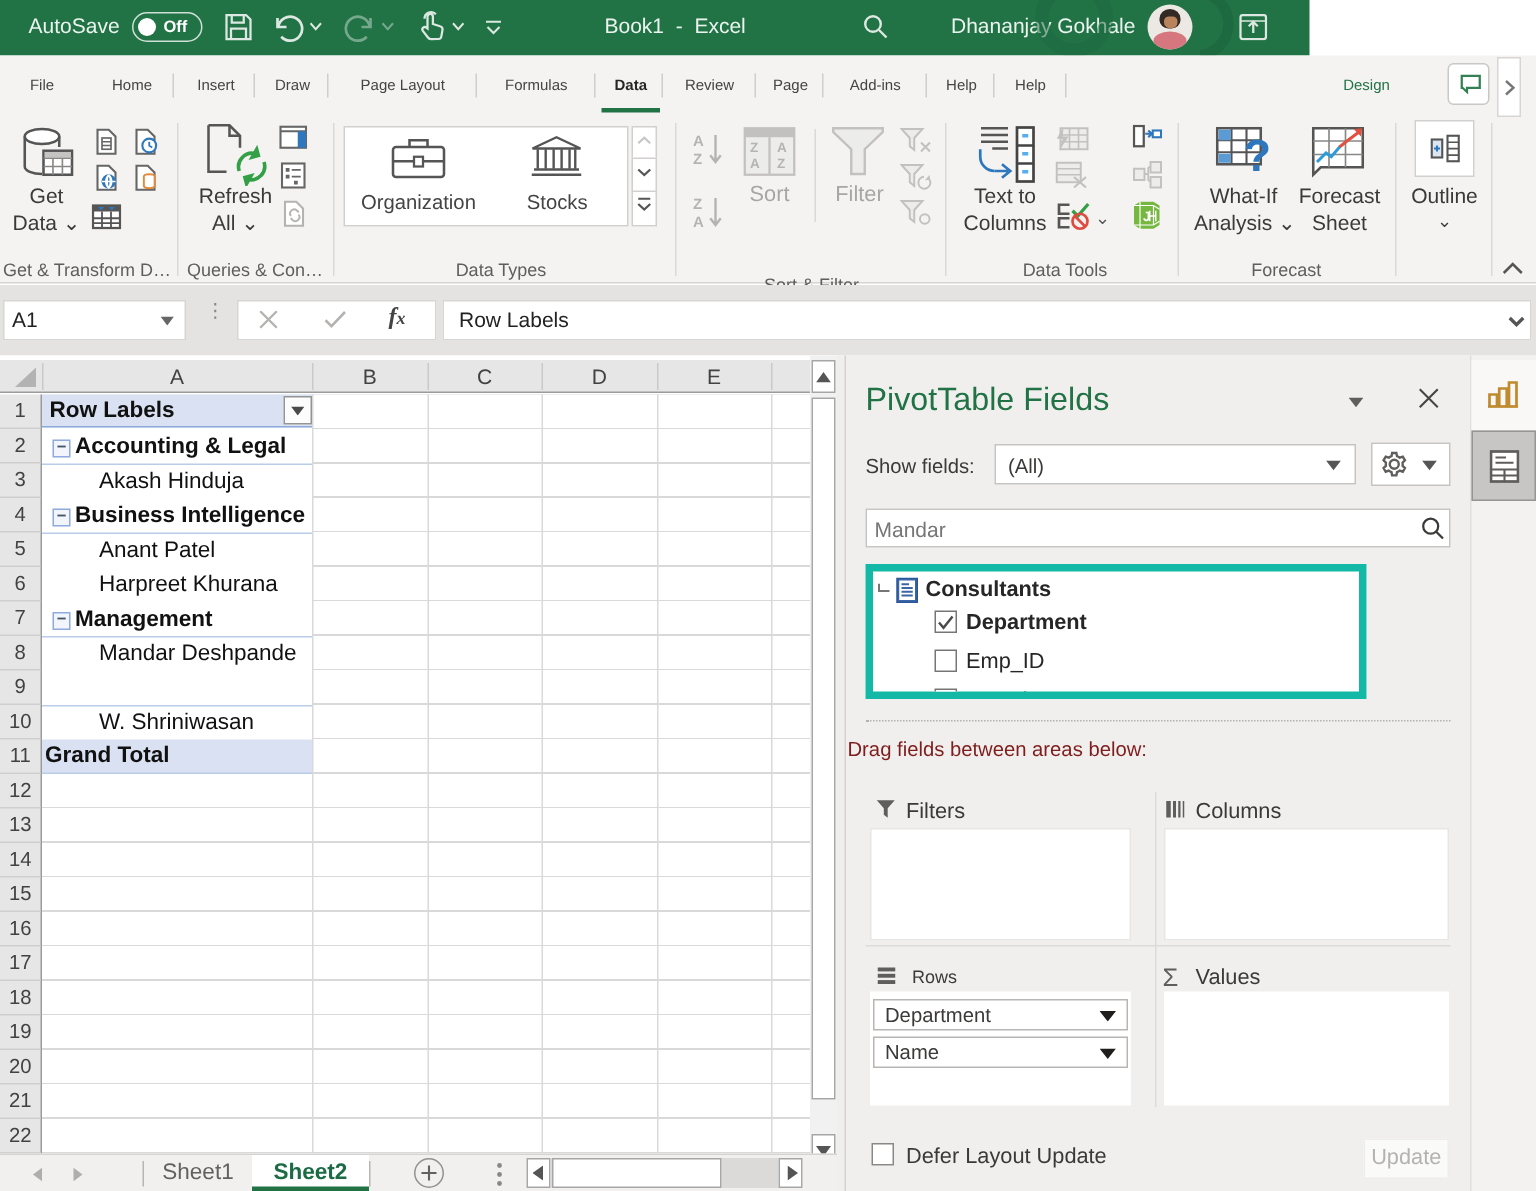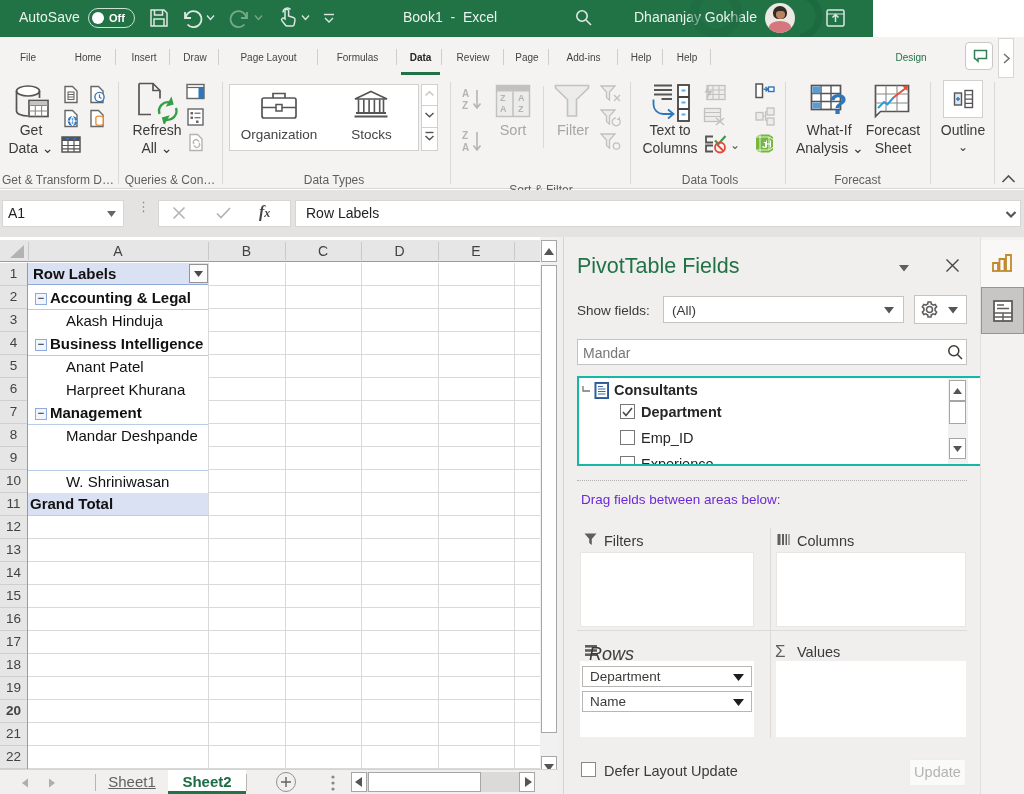--- a/index.html
+++ b/index.html
@@ -432,21 +432,21 @@
         <div class="rhl" style="top:207px;">10</div>
   <div class="rhl" style="top:230px;">11</div>
         <div class="rhl" style="top:253px;">12</div>
   <div class="rhl" style="top:276px;">13</div>
         <div class="rhl" style="top:299px;">14</div>
   <div class="rhl" style="top:322px;">15</div>
         <div class="rhl" style="top:345px;">16</div>
   <div class="rhl" style="top:368px;">17</div>
         <div class="rhl" style="top:391px;">18</div>
   <div class="rhl" style="top:414px;">19</div>
-        <div class="rhl" style="top:437px;font-weight:bold;">20</div>
+        <div class="rhl" style="top:437px;">20</div>
   <div class="rhl" style="top:460px;">21</div>
         <div class="rhl" style="top:483px;">22</div>
  </div>
  <div id="cells">
   <div class="vline" style="left:180px;"></div>
   <div class="vline" style="left:257px;"></div>
   <div class="vline" style="left:333px;"></div>
   <div class="vline" style="left:410px;"></div>
   <div class="vline" style="left:486px;"></div>
   <div id="pivot">
@@ -490,21 +490,21 @@
 </div>
 
 <div id="tabbar">
  <svg class="ab" style="left:21px;top:8px;" width="8" height="10" viewBox="0 0 8 10">
         <path d="M7 0.5 L1 5 L7 9.5 z" fill="#b0aeac"></path>
       </svg>
  <svg class="ab" style="left:48px;top:8px;" width="8" height="10" viewBox="0 0 8 10">
         <path d="M1 0.5 L7 5 L1 9.5 z" fill="#b0aeac"></path>
       </svg>
  <div class="ab" style="left:95px;top:4px;width:1px;height:17px;background:#b8b6b4;"></div>
- <div class="ab" style="left:96px;top:0px;width:72px;height:24px;font-size:15px;color:#616161;text-align:center;line-height:23px;text-decoration:underline;">Sheet1</div>
+ <div class="ab" style="left:96px;top:0px;width:72px;height:24px;font-size:15px;color:#616161;text-align:center;line-height:23px;">Sheet1</div>
  <div class="ab" style="left:168px;top:0px;width:78px;height:24px;background:#fff;font-size:15px;font-weight:bold;color:#1b6b45;text-align:center;line-height:23px;border-bottom:3px solid #217346;">Sheet2</div>
  <div class="ab" style="left:246px;top:4px;width:1px;height:17px;background:#b8b6b4;"></div>
  <div class="ab" style="left:276px;top:2px;width:20px;height:20px;border:1px solid #919191;border-radius:50%;">
   <svg width="12" height="12" viewBox="0 0 12 12" style="position:absolute;left:3px;top:3px;">
           <path d="M6 1 v10 M1 6 h10" stroke="#616161" stroke-width="1.4"></path>
         </svg>
  </div>
  <svg class="ab" style="left:331px;top:5px;" width="4" height="16" viewBox="0 0 4 16">
         <circle cx="2" cy="2" r="1.6" fill="#8a8886"></circle>
         <circle cx="2" cy="8" r="1.6" fill="#8a8886"></circle>
@@ -550,21 +550,21 @@
         <path d="M0 0 h10 L5 6.5 z" fill="#575553"></path>
       </svg>
 
  <div class="pbox" style="left:19px;top:102px;width:390px;height:26px;"></div>
  <div class="ptext" style="left:25px;top:108px;color:#767676;font-size:14px;">Mandar</div>
  <svg class="ab" style="left:389px;top:107px;" width="16" height="16" viewBox="0 0 16 16">
   <circle cx="6.8" cy="6.8" r="5" fill="none" stroke="#3b3a39" stroke-width="1.5"></circle>
   <path d="M10.5 10.5 L15 15" stroke="#3b3a39" stroke-width="1.5"></path>
  </svg>
 
- <div class="ab" style="left:19px;top:139px;width:448px;height:90px;background:#fff;border:2px solid #14b8a6;overflow:hidden;">
+ <div class="ab" style="left:19px;top:139px;width:334px;height:90px;background:#fff;border:5px solid #14b8a6;overflow:hidden;">
   <svg class="ab" style="left:3px;top:8px;" width="9" height="9" viewBox="0 0 9 9">
           <path d="M1 0 v5 h7" fill="none" stroke="#767676" stroke-width="1.3"></path>
         </svg>
   <svg class="ab" style="left:15px;top:4px;" width="16" height="17" viewBox="0 0 16 17">
    <rect x="1" y="0.5" width="13.5" height="16" fill="#3a66a7" stroke="#2b579a" stroke-width="1"></rect>
    <rect x="2.5" y="2" width="10.5" height="13" fill="#fff"></rect>
    <path d="M4 4.5 h5 M4 7 h7.5 M4 9.5 h7.5 M4 12 h7.5" stroke="#3a66a7" stroke-width="1.2"></path>
   </svg>
   <div class="ab b" style="left:35px;top:4px;font-size:14.5px;color:#262626;">Consultants</div>
   <div class="ab" style="left:41px;top:26px;width:15px;height:15px;background:#fff;border:1px solid #767676;">
@@ -587,21 +587,21 @@
    <div class="sbtn" style="left:1px;top:23px;width:17px;height:23px;"></div>
    <div class="sbtn" style="left:1px;top:60px;width:17px;height:21px;">
             <svg width="9" height="6" viewBox="0 0 9 6" style="position:absolute;left:3px;top:7px;">
               <path d="M0 0 h9 L4.5 6 z" fill="#555"></path>
             </svg>
           </div>
   </div>
  </div>
 
  <div class="ab" style="left:19px;top:243px;width:390px;height:0;border-top:1px dotted #b3b1af;"></div>
- <div class="ptext" style="left:23px;top:255px;color:#6d28d9;">Drag fields between areas below:</div>
+ <div class="ptext" style="left:7px;top:255px;color:#7f1d1d;">Drag fields between areas below:</div>
 
  <svg class="ab" style="left:26px;top:296px;" width="13" height="13" viewBox="0 0 13 13">
         <path d="M0.5 0.5 h12 l-4.7 5.4 v6.2 l-2.6 -2 v-4.2 z" fill="#605e5c"></path>
       </svg>
  <div class="ptext" style="left:46px;top:296px;font-size:14.5px;">Filters</div>
  <svg class="ab" style="left:219px;top:296px;" width="13" height="13" viewBox="0 0 13 13">
         <g fill="#605e5c">
           <rect x="0.5" y="1" width="3" height="11"></rect>
           <rect x="5" y="1" width="2" height="11"></rect>
           <rect x="8.5" y="1" width="1.5" height="11"></rect>
@@ -614,21 +614,21 @@
  <div class="ab" style="left:218px;top:315px;width:190px;height:75px;background:#fff;border:1px solid #e8e6e4;"></div>
  <div class="ab" style="left:212px;top:291px;height:210px;width:1px;background:#dddbd9;"></div>
  <div class="ab" style="left:19px;top:393px;width:390px;height:1px;background:#dddbd9;"></div>
  <svg class="ab" style="left:27px;top:407px;" width="12" height="13" viewBox="0 0 12 13">
         <g fill="#605e5c">
           <rect x="0" y="1" width="12" height="2.6"></rect>
           <rect x="0" y="5.2" width="12" height="2.6"></rect>
           <rect x="0" y="9.4" width="12" height="2.6"></rect>
         </g>
       </svg>
- <div class="ptext" style="left:31px;top:407px;font-size:18px;font-style:italic;">Rows</div>
+ <div class="ptext" style="left:50px;top:407px;font-size:12px;">Rows</div>
  <div class="ab" style="left:217px;top:405px;font-size:17px;color:#605e5c;">Σ</div>
  <div class="ptext" style="left:239px;top:407px;font-size:14.5px;">Values</div>
  <div class="ab" style="left:22px;top:424px;width:174px;height:76px;background:#fff;"></div>
  <div class="ab" style="left:218px;top:424px;width:190px;height:76px;background:#fff;"></div>
  <div class="pbox" style="left:24px;top:429px;width:170px;height:21px;border-color:#b8b6b4;"></div>
  <div class="ptext" style="left:32px;top:432px;">Department</div>
  <svg class="ab" style="left:175px;top:437px;" width="11" height="7" viewBox="0 0 11 7">
         <path d="M0 0 h11 L5.5 7 z" fill="#1f1e1d"></path>
       </svg>
  <div class="pbox" style="left:24px;top:454px;width:170px;height:21px;border-color:#b8b6b4;"></div>

